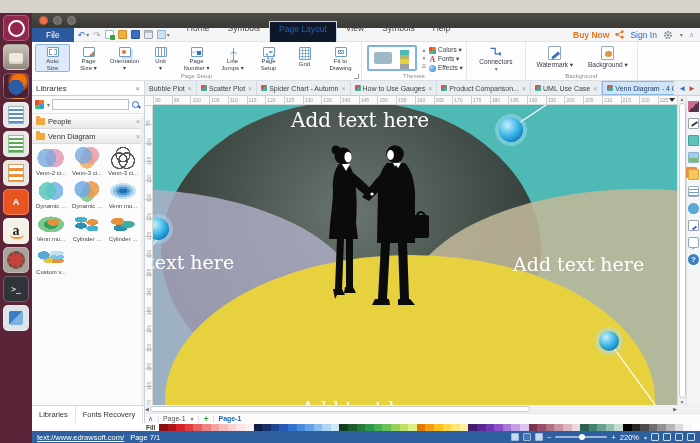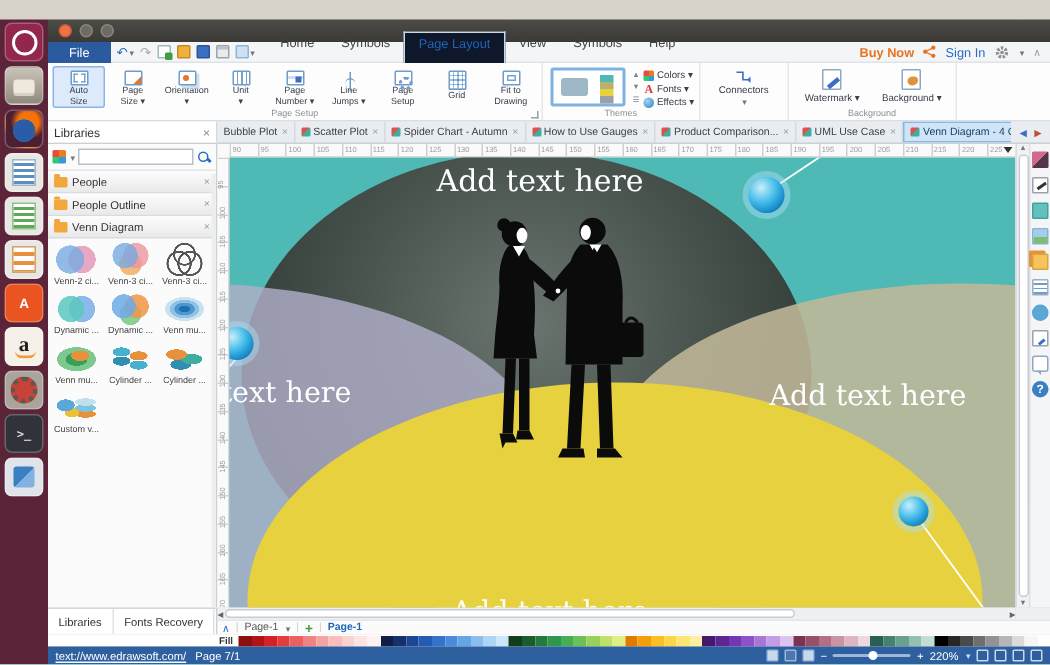--- a/index.html
+++ b/index.html
@@ -481,25 +481,20 @@
       <span class="mag"></span>
     </div>
     <div>
 
         <div class="lgroup">
           <span class="folder"></span>
           <span>People</span>
           <span class="x">×</span>
         </div>
 
-        <div class="lgroup">
-          <span class="folder"></span>
-          <span>People Outline</span>
-          <span class="x">×</span>
-        </div>
 
         <div class="lgroup">
           <span class="folder"></span>
           <span>Venn Diagram</span>
           <span class="x">×</span>
         </div>
       </div>
     <div id="shapegrid">
 
         <div class="shape">

